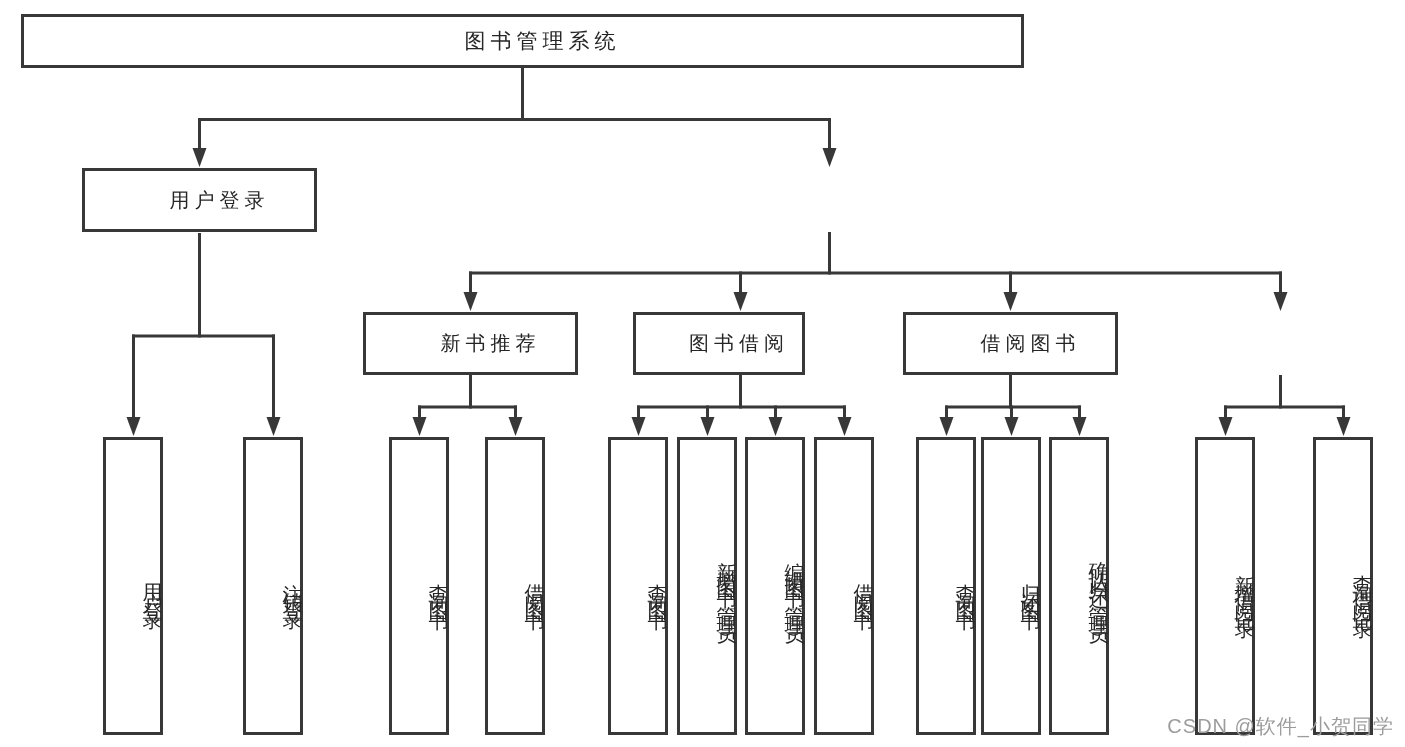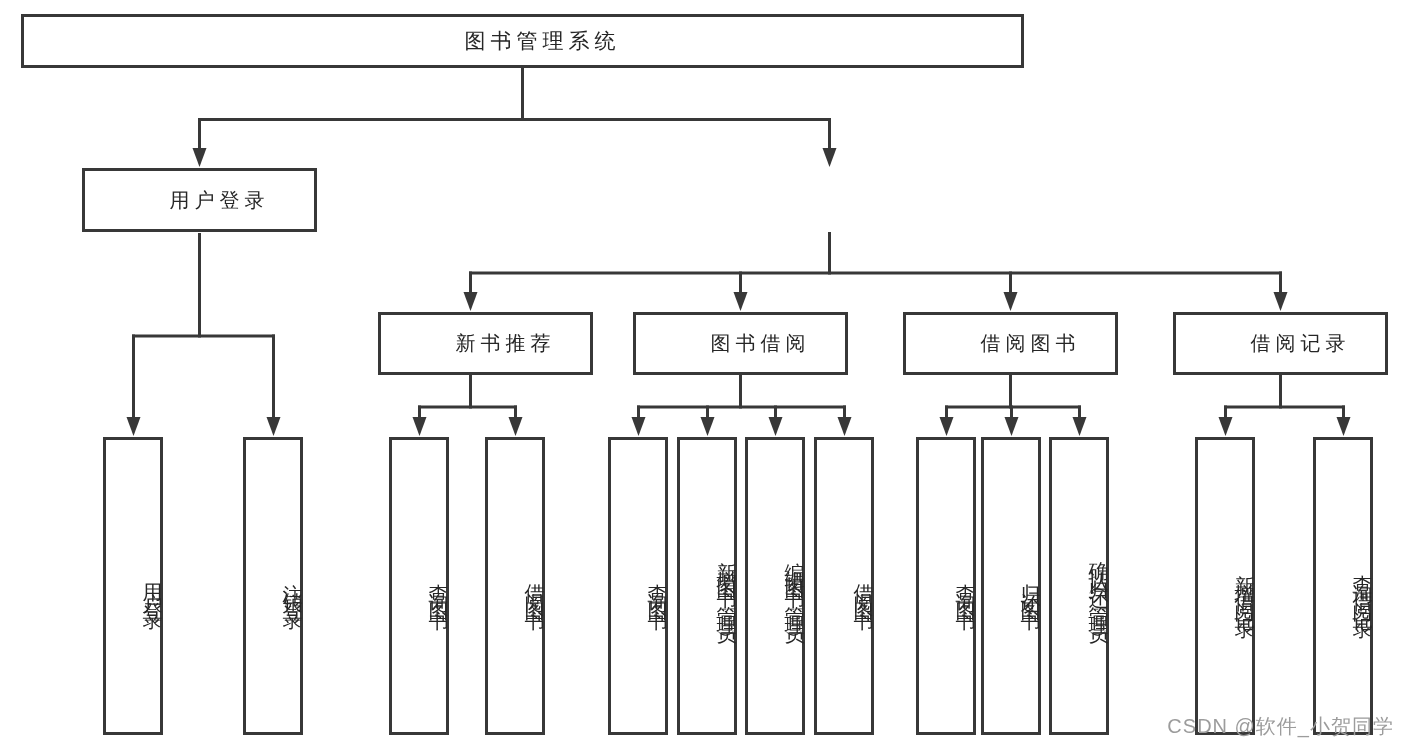--- a/index.html
+++ b/index.html
@@ -127,24 +127,23 @@
       <polygon points="1072.5,417 1086.5,417 1079.5,436"></polygon>
       <polygon points="1218.5,417 1232.5,417 1225.5,436"></polygon>
       <polygon points="1336.5,417 1350.5,417 1343.5,436"></polygon>
     </g>
   </svg>
 
   <div class="node h-node root-node" style="left:21px;top:14px;width:1003px;height:54px">图书管理系统</div>
 
   <div class="node h-node" style="left:82px;top:168px;width:235px;height:64px">用户登录</div>
 
-  <div class="node h-node" style="left:378px;top:312px;width:215px;height:63px">新书推荐</div>
-  <div class="node h-node" style="left:633px;top:312px;width:215px;height:63px">图书借阅</div>
+  <div class="node h-node" style="left:363px;top:312px;width:215px;height:63px">新书推荐</div>
+  <div class="node h-node" style="left:633px;top:312px;width:172px;height:63px">图书借阅</div>
   <div class="node h-node" style="left:903px;top:312px;width:215px;height:63px">借阅图书</div>
-  <div class="node h-node" style="left:1173px;top:312px;width:215px;height:63px">借阅记录</div>
 
   <div class="node v-node" style="left:103px;top:437px;width:60px;height:298px">
     <span class="vtext">用户登录</span>
   </div>
   <div class="node v-node" style="left:243px;top:437px;width:60px;height:298px">
     <span class="vtext">注销登录</span>
   </div>
 
   <div class="node v-node" style="left:389px;top:437px;width:60px;height:298px">
     <span class="vtext">查询图书</span>

